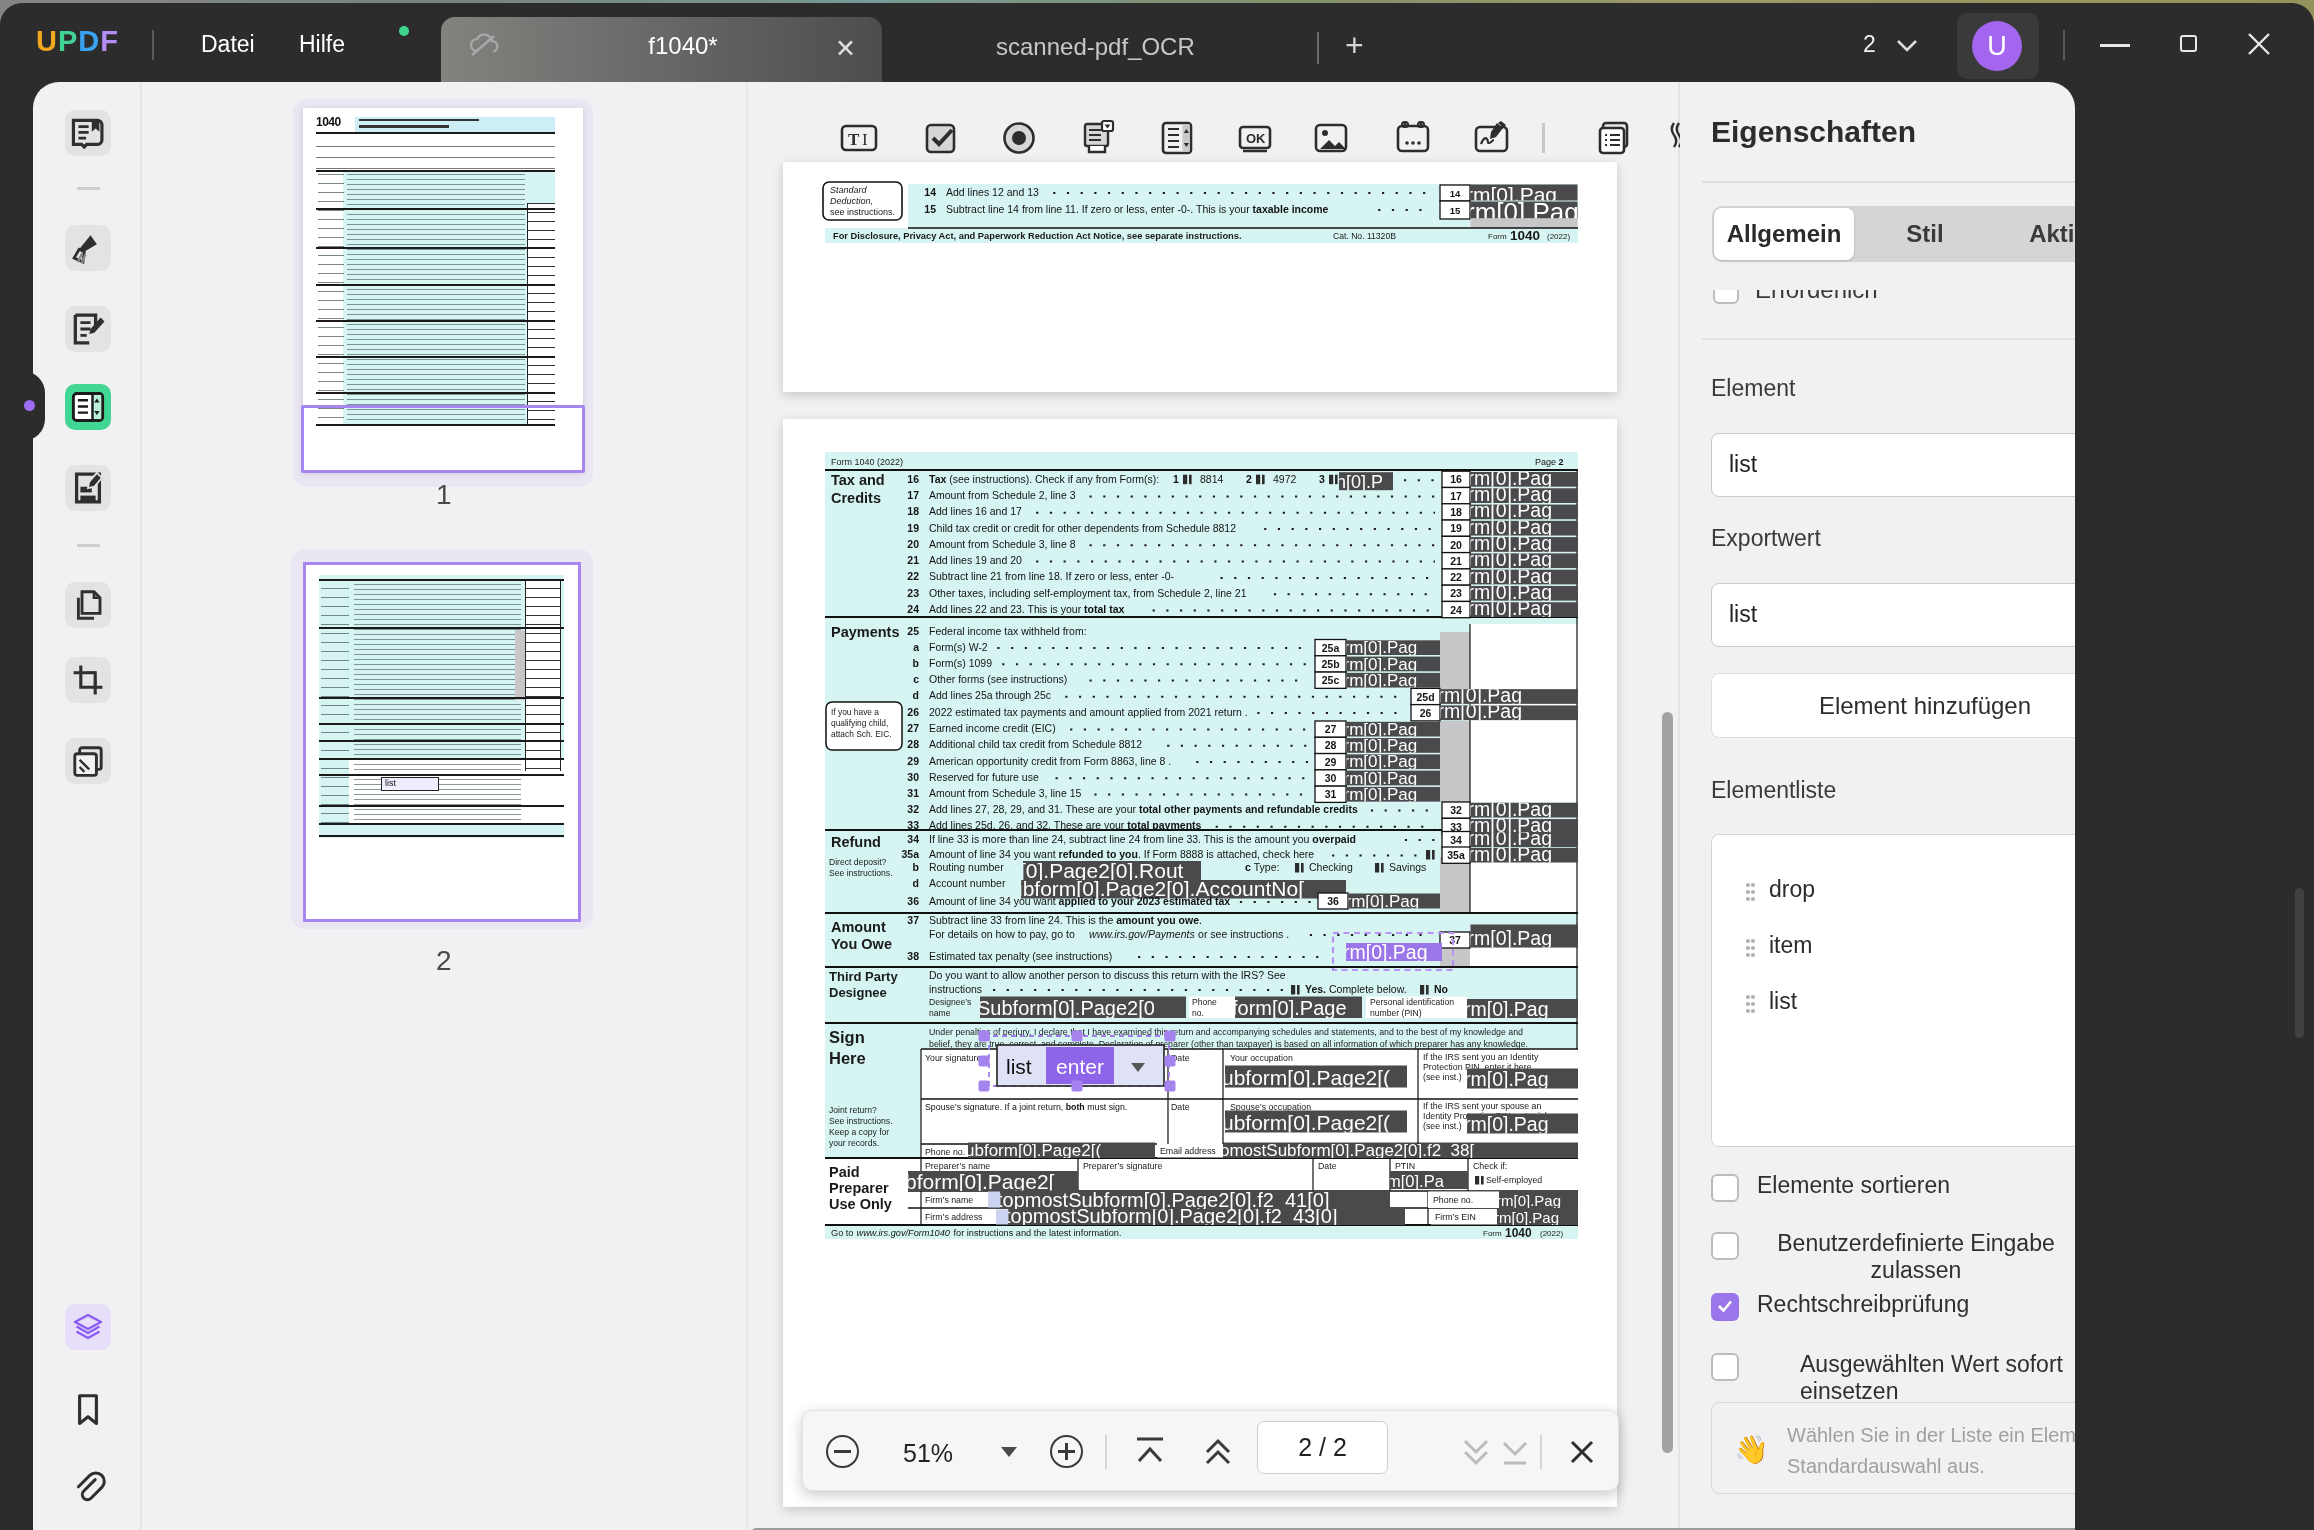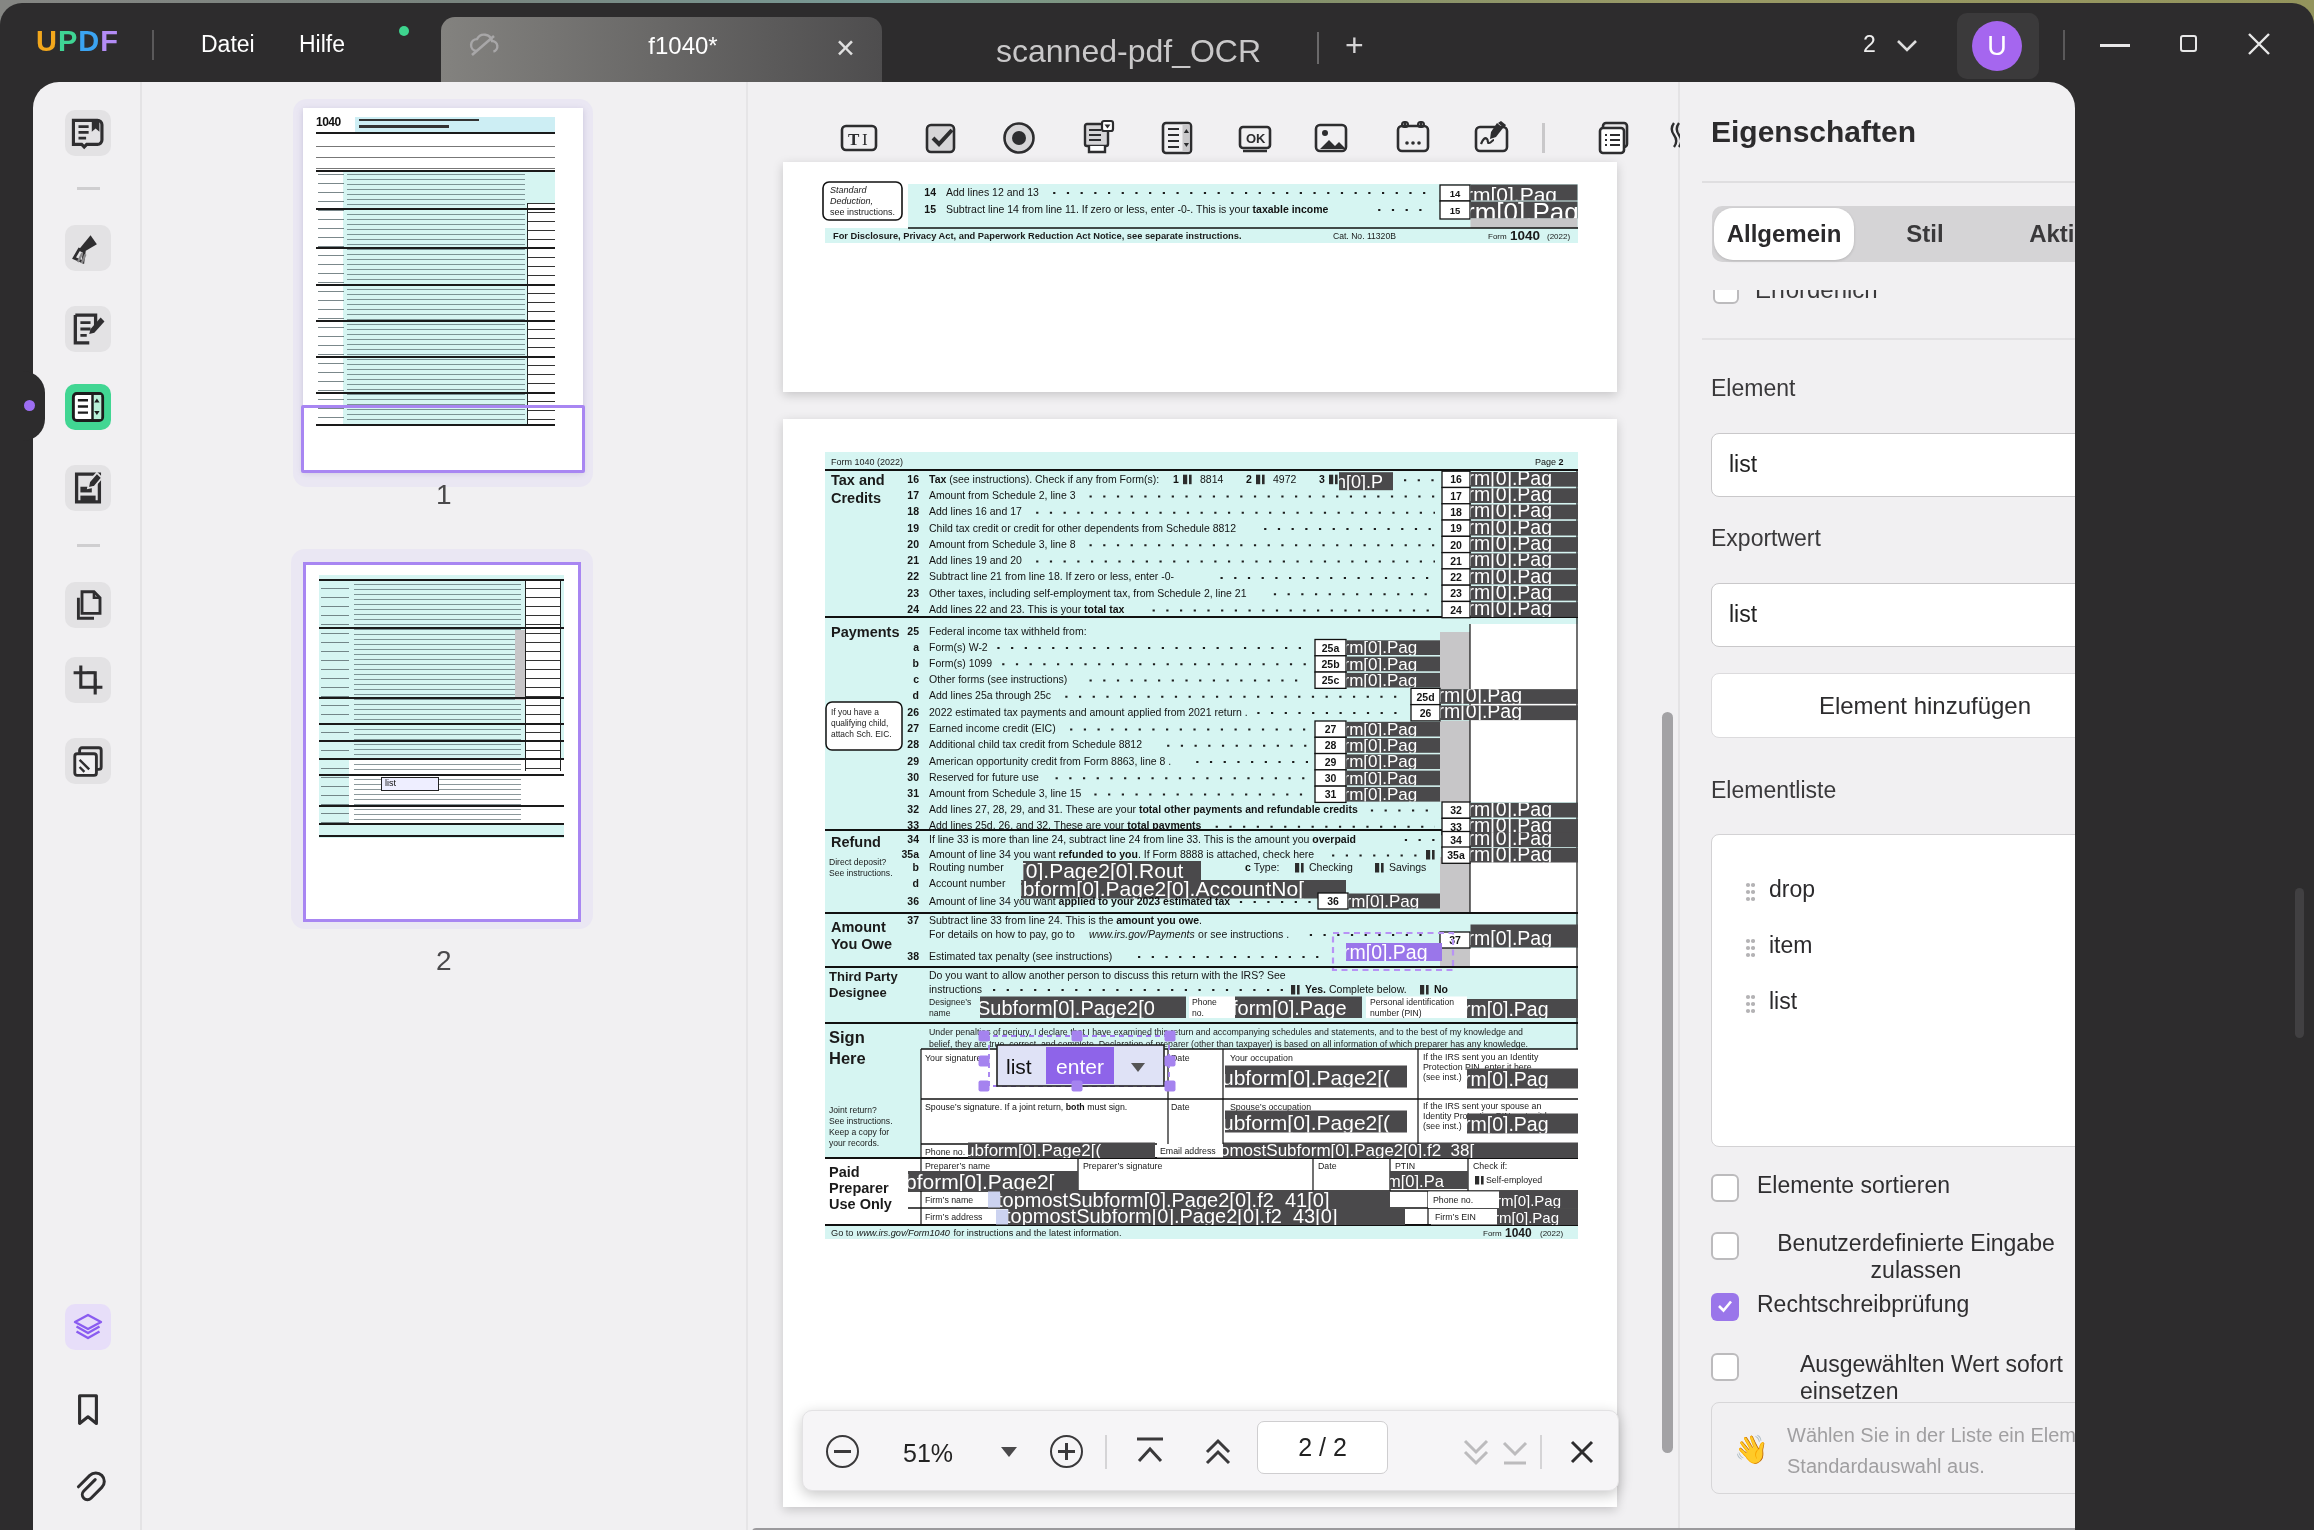--- a/index.html
+++ b/index.html
@@ -18,21 +18,21 @@
     <div class="abs" style="left:201px;top:28px;font-size:23px;color:#fff;">Datei</div>
     <div class="abs" style="left:299px;top:28px;font-size:23px;color:#fff;">Hilfe</div>
     <div class="abs" style="left:399px;top:23px;width:10px;height:10px;border-radius:50%;background:#3ed48e;"></div>
     <div class="abs" style="left:441px;top:14px;width:441px;height:68px;border-radius:14px 14px 0 0;background:linear-gradient(90deg,#83827f,#4e4d4e);"></div>
     <div class="abs" style="left:466px;top:26px;"><svg width="34" height="34" viewBox="0 0 34 34">
         <path d="M10 22 a6 6 0 0 1 1-11.9 A8 8 0 0 1 26 12 a5.4 5.4 0 0 1 1.4 10.6" fill="none" stroke="#a8a7a8" stroke-width="2.4"></path>
         <line x1="6" y1="26" x2="28" y2="7" stroke="#a8a7a8" stroke-width="2.6"></line>
       </svg></div>
     <div class="abs" style="left:441px;top:29px;width:484px;text-align:center;font-size:24px;color:#fff;">f1040*</div>
     <div class="abs" style="left:835px;top:31px;font-size:25px;color:#e0e0e0;">✕</div>
-    <div class="abs" style="left:996px;top:30px;font-size:32px;color:#c9c8c9;">scanned-pdf_OCR</div>
+    <div class="abs" style="left:996px;top:30px;font-size:24px;color:#c9c8c9;">scanned-pdf_OCR</div>
     <div class="abs sep-v" style="left:1317px;top:29px;height:32px;background:#6a696a;"></div>
     <div class="abs" style="left:1345px;top:24px;font-size:32px;font-weight:300;color:#d5d4d5;">+</div>
     <div class="abs" style="left:1863px;top:28px;font-size:23px;color:#eee;">2</div>
     <div class="abs" style="left:1894px;top:33px;"><svg width="26" height="20" viewBox="0 0 26 20">
         <path d="M4 5 L13 14 L22 5" fill="none" stroke="#ddd" stroke-width="2.6"></path>
       </svg></div>
     <div class="abs" style="left:1957px;top:10px;width:82px;height:66px;border-radius:10px;background:#3b3a3b;"></div>
     <div class="abs" style="left:1972px;top:18px;width:50px;height:50px;border-radius:50%;background:#a566ef;text-align:center;line-height:50px;font-size:27px;color:#fff;">U</div>
     <div class="abs sep-v" style="left:2063px;top:27px;height:30px;"></div>
     <div class="abs" style="left:2100px;top:41px;width:30px;height:3px;background:#e8e8e8;"></div>
@@ -954,21 +954,21 @@
         <div style="width:1531px;height:9px;border-radius:4px;background:#9b9a9d;"></div>
       </div>
       <div class="abs" style="left:1678px;top:33px;">
         <div style="font-size:30px;font-weight:bold;color:#2c2b2d;">Eigenschaften</div>
       </div>
       <div class="abs" style="left:1669px;top:99px;">
         <div style="width:448px;height:1.5px;background:#dfdee0;"></div>
       </div>
       <div class="abs" style="left:1679px;top:124px;">
         <div style="position:relative;width:425px;height:56px;background:#d5d4d6;border-radius:10px;">
-          <div style="position:absolute;left:2px;top:2px;width:140px;height:52px;background:#fff;border-radius:19px;box-shadow:0 1px 3px rgba(0,0,0,.15);text-align:center;line-height:52px;font-size:24px;font-weight:bold;color:#2b2a2c;">Allgemein</div>
+          <div style="position:absolute;left:2px;top:2px;width:140px;height:52px;background:#fff;border-radius:8px;box-shadow:0 1px 3px rgba(0,0,0,.15);text-align:center;line-height:52px;font-size:24px;font-weight:bold;color:#2b2a2c;">Allgemein</div>
           <div style="position:absolute;left:142px;top:0;width:142px;text-align:center;line-height:56px;font-size:24px;font-weight:bold;color:#3a393b;">Stil</div>
           <div style="position:absolute;left:284px;top:0;width:141px;text-align:center;line-height:56px;font-size:24px;font-weight:bold;color:#3a393b;">Aktion</div>
         </div>
       </div>
       <div class="abs" style="left:1679px;top:208px;">
         <div style="position:relative;width:430px;height:26px;overflow:hidden;">
           <div style="position:absolute;left:1px;top:-12px;width:26px;height:26px;border:2px solid #bcbbbd;border-radius:6px;background:#fff;"></div>
           <div style="position:absolute;left:43px;top:-14px;font-size:24px;color:#3a393b;">Erforderlich</div>
         </div>
       </div>

